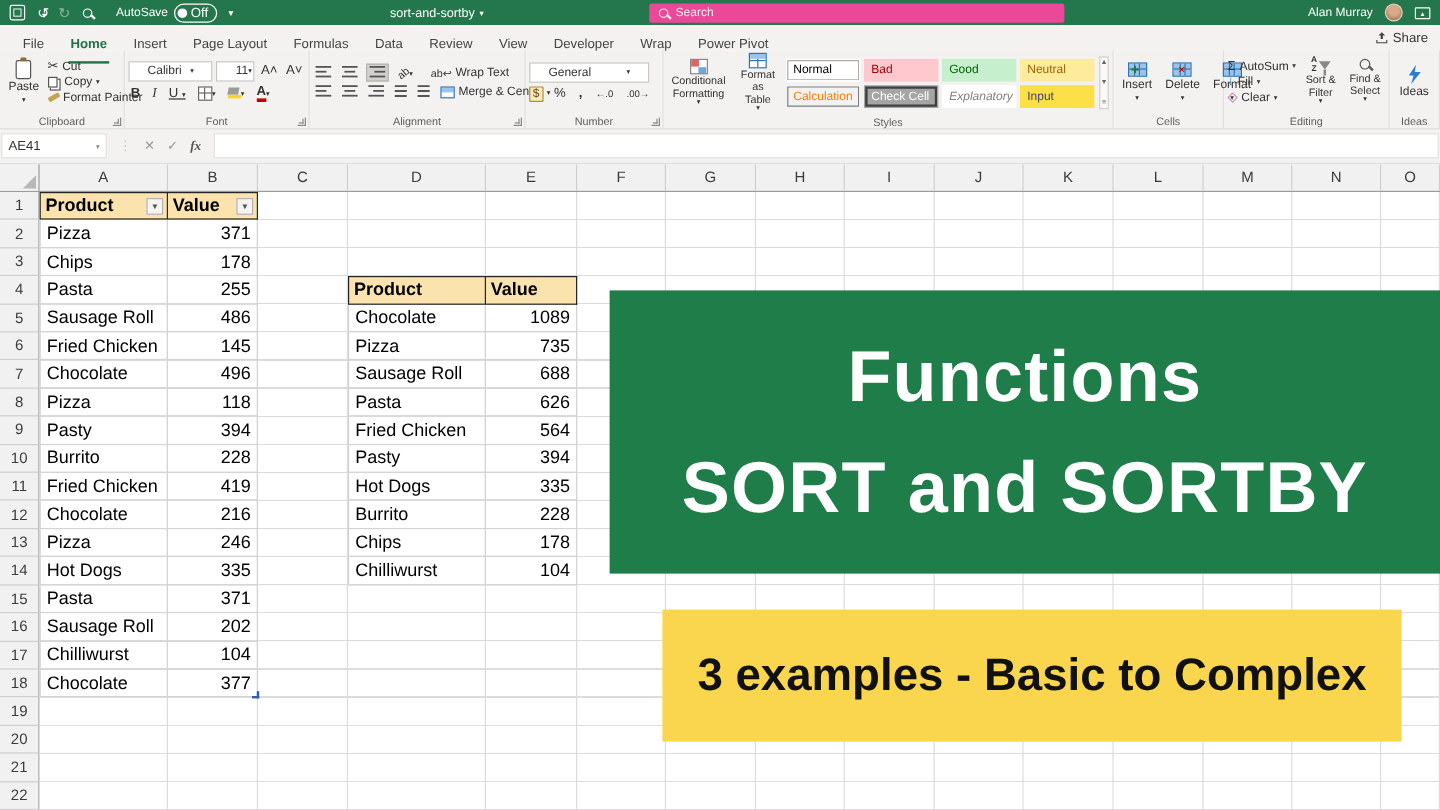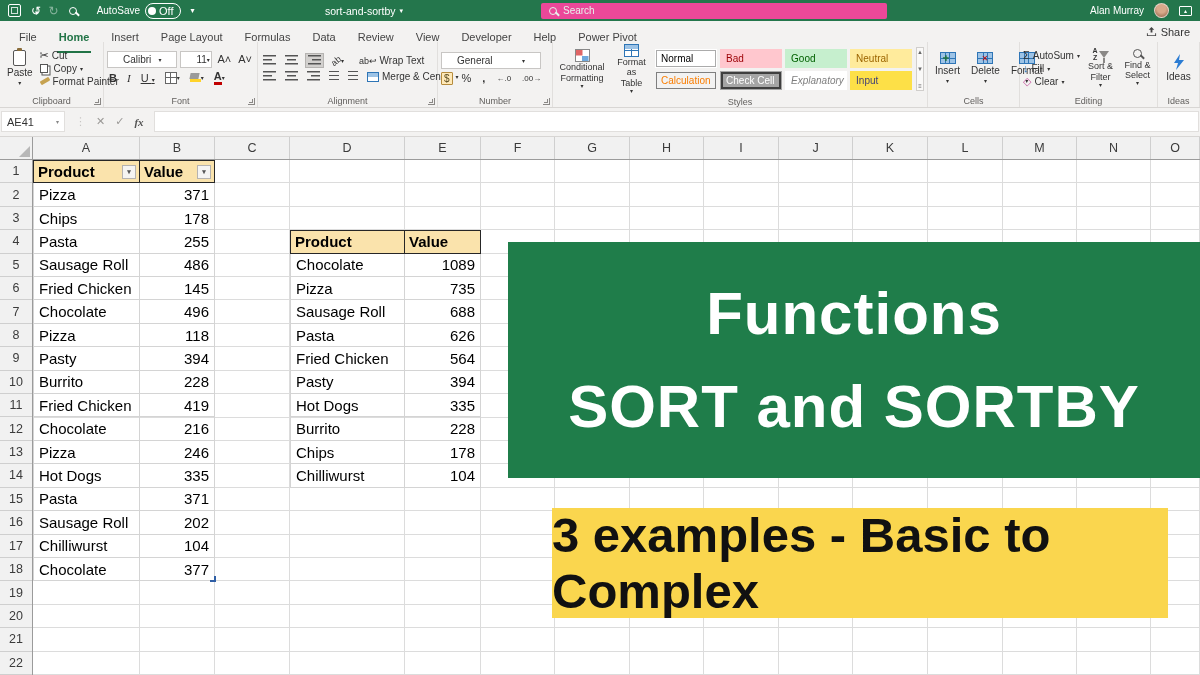--- a/index.html
+++ b/index.html
@@ -96,21 +96,21 @@
   .ci-del::before { content:"✕"; position:absolute; font-size:8px; color:#c00000; left:3px; top:1px; z-index:2; }
   .sortaz { display:flex; flex-direction:column; font-size:7px; font-weight:bold; color:#333; line-height:1; }
   .funnel { width:0; height:0; border-left:5px solid transparent; border-right:5px solid transparent; border-top:7px solid #8a8886; position:relative; }
   .funnel::after { content:""; position:absolute; left:-1px; top:0; width:2px; height:5px; background:#8a8886; }
   .mag-dark { width:9px; height:9px; border:1.5px solid #555; border-radius:50%; position:relative; }
   .mag-dark::after { content:""; position:absolute; width:5px; height:1.5px; background:#555; transform:rotate(45deg); right:-4px; bottom:-1px; }
   .twoline { display:flex; flex-direction:column; align-items:center; font-size:9px; line-height:1.15; color:#333; text-align:center; }
 
   
   .formulabar { height:29px; background:#f3f2f1; display:flex; align-items:center; padding:3px 1px 4px 1px; gap:4px; border-bottom:1px solid #d8d6d4; }
-  .namebox { width:64px; height:21px; background:#fff; border:1px solid #e1dfdd; display:flex; align-items:center; justify-content:space-between; padding:0 5px; font-size:11px; color:#333; }
+  .namebox { width:88px; height:21px; background:#fff; border:1px solid #e1dfdd; display:flex; align-items:center; justify-content:space-between; padding:0 5px; font-size:11px; color:#333; }
   .fx-strip { display:flex; align-items:center; gap:10px; padding:0 6px; color:#9a9896; font-size:11px; }
   .fx { font-style:italic; font-family:"Liberation Serif", serif; color:#555; font-weight:bold; }
   .formula-input { flex:1; height:21px; background:#fff; border:1px solid #e1dfdd; }
 
   
   .sheet { position:relative; width:1200px; height:538px; background:#fff; }
   .colheaders { position:absolute; left:0; top:0; height:23px; width:1200px; display:flex; background:#f1f1f1; border-bottom:1px solid #9b9b9b; }
   .corner { width:33px; height:100%; border-right:1px solid #9b9b9b; position:relative; background:#f1f1f1; }
   .corner::after { content:""; position:absolute; right:2px; bottom:2px; width:0; height:0; border-left:11px solid transparent; border-bottom:11px solid #b8b8b8; }
   .colhead { height:100%; border-right:1px solid #cfcfcf; display:flex; align-items:center; justify-content:center; font-size:12.5px; color:#3b3b3b; }
@@ -129,21 +129,21 @@
   .trow { display:flex; }
   .tcell { height:23.41px; display:flex; align-items:center; padding:0 5px; border-bottom:1px solid #d4d4d4; border-right:1px solid #d4d4d4; }
   .tcell.prod { border-left:1px solid #d4d4d4; }
   .tcell.val { justify-content:flex-end; }
   .tbl-handle { position:absolute; right:-1px; bottom:-1px; width:6px; height:6px; border-right:2px solid #2f5fa5; border-bottom:2px solid #2f5fa5; }
 
   
   .green-banner { position:absolute; left:475px; top:82px; width:692px; height:236px; display:flex; flex-direction:column; align-items:center; justify-content:center; }
   .gb-line { font-size:60px; font-weight:bold; letter-spacing:1px; line-height:1.55; }
   .yellow-banner { position:absolute; left:519px; top:348px; width:616px; height:110px; display:flex; align-items:center; justify-content:center; }
-  .yb-text { font-size:49px; font-weight:bold; }
+  .yb-text { font-size:38px; font-weight:bold; }
 </style>
 </head>
 <body>
 
 <div class="app">
 
   <div class="titlebar" style="background: rgb(36, 118, 76);">
     <div class="qat">
       <span class="app-icon"></span>
       <span class="tb-glyph">↺<span class="caret-sm">▾</span></span>
@@ -177,21 +177,21 @@
     <div id="tabs" style="display:flex">
         <div class="tab">File</div>
         <div class="tab active">Home</div>
         <div class="tab">Insert</div>
         <div class="tab">Page Layout</div>
         <div class="tab">Formulas</div>
         <div class="tab">Data</div>
         <div class="tab">Review</div>
         <div class="tab">View</div>
         <div class="tab">Developer</div>
-        <div class="tab">Help</div>
+        <div class="tab">Wrap</div>
         <div class="tab">Power Pivot</div>
       </div>
     <div class="share-btn">
       <svg width="11" height="11" viewBox="0 0 12 12">
           <path d="M6 1 L9 4 H7 V7 H5 V4 H3 Z M2 8 V10 H10 V8 H11 V11 H1 V8 Z" fill="#444"></path>
         </svg>
       <span>Share</span>
     </div>
   </div>
 

